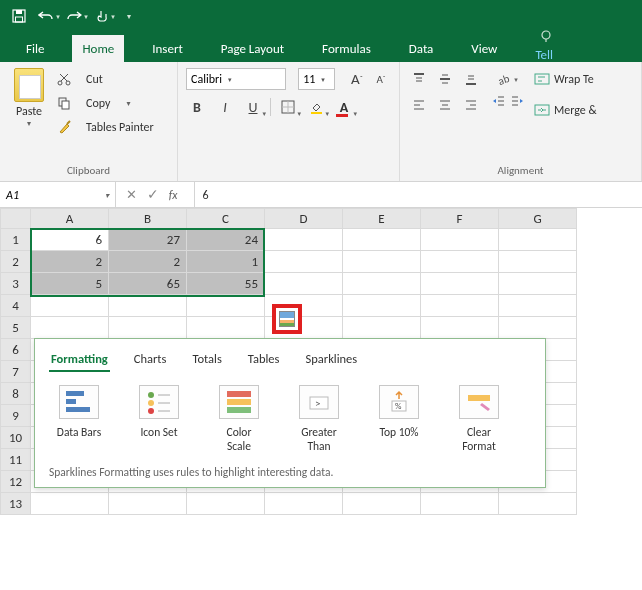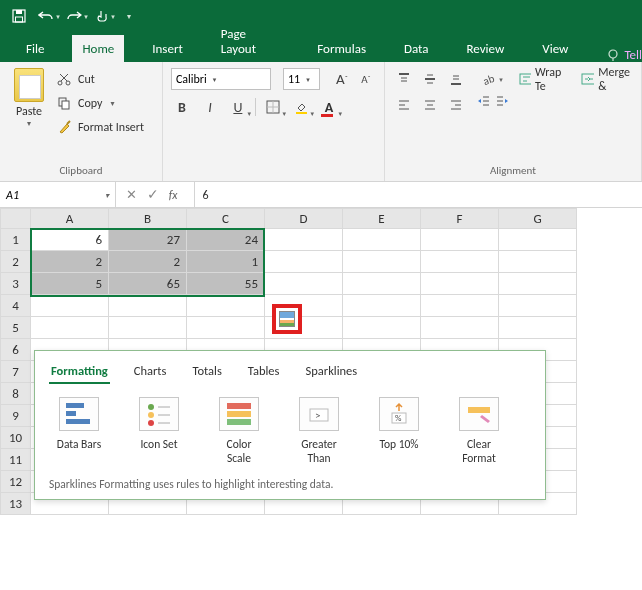--- a/index.html
+++ b/index.html
@@ -8,57 +8,57 @@
 
 .titlebar { background: #0b6b3a; height: 32px; display: flex; align-items: center; padding: 0 6px; gap: 2px; }
 .titlebar .qat-item { width: 26px; height: 26px; display: flex; align-items: center; justify-content: center; color: #fff; position: relative; }
 .titlebar .qat-item .dd { font-size: 7px; margin-left: 2px; color: #cfe3d6; }
 .qat-sep { width: 0; }
 
 
 .ribbon-tabs { background: #0b6b3a; height: 30px; display: flex; align-items: flex-end; padding-left: 16px; gap: 18px; }
 .ribbon-tabs .tab { color: #fff; font-size: 13px; padding: 6px 10px 6px; cursor: pointer; }
 .ribbon-tabs .tab.active { background: #f3f3f3; color: #0b6b3a; }
-.ribbon-tabs .tell { display: flex; align-items: flex-end; color: #f0abfc; font-size: 13px; gap: 4px; margin-left: 10px; }
+.ribbon-tabs .tell { display: flex; align-items: flex-end; color: #7dd3fc; font-size: 13px; gap: 4px; margin-left: 10px; flex-direction: column; }
 
 
 .ribbon { background: #f3f3f3; height: 120px; border-bottom: 1px solid #d4d4d4; display: flex; }
 .group { border-right: 1px solid #dcdcdc; display: flex; flex-direction: column; justify-content: space-between; padding: 6px 8px 2px; }
 .group-label { text-align: center; font-size: 11px; color: #666; padding: 2px 0; }
 
 
 .clipboard-body { display: flex; gap: 6px; }
 .paste-btn { display: flex; flex-direction: column; align-items: center; width: 42px; }
 .paste-icon { width: 30px; height: 34px; background: linear-gradient(#f9e27b,#e9c84a); border: 1px solid #caa62a; border-radius: 2px; position: relative; }
 .paste-icon::after { content: ""; position: absolute; top: 6px; left: 4px; width: 20px; height: 22px; background: #fff; border: 1px solid #ccc; }
 .paste-label { font-size: 12px; color: #333; margin-top: 2px; }
 .paste-dd { font-size: 8px; color: #666; }
 .clip-stack { display: flex; flex-direction: column; gap: 2px; }
-.clip-item { display: flex; align-items: center; gap: 6px; font-size: 12px; color: #333; height: 22px; }
+.clip-item { display: flex; align-items: center; gap: 14px; font-size: 12px; color: #333; height: 22px; }
 .clip-item .ico { width: 16px; height: 16px; display: inline-flex; align-items: center; justify-content: center; }
 
 
 .font-body { display: flex; flex-direction: column; gap: 6px; }
 .font-row1 { display: flex; gap: 12px; align-items: center; }
 .font-select { height: 22px; border: 1px solid #c0c0c0; background: #fff; font-size: 12px; padding: 0 4px; display: flex; align-items: center; }
 .font-select .dd { font-size: 7px; margin-left: 6px; color: #555; }
 .font-name { width: 104px; }
 .font-size { width: 38px; }
 .font-aA { display: flex; gap: 4px; }
 .aA-btn { width: 20px; height: 22px; display: flex; align-items: center; justify-content: center; color: #444; font-size: 13px; }
 .font-row2 { display: flex; gap: 6px; align-items: center; }
 .fr-btn { width: 22px; height: 22px; display: flex; align-items: center; justify-content: center; color: #444; font-size: 14px; position: relative; }
 .fr-btn .dd { font-size: 7px; position: absolute; right: -2px; bottom: 0; color: #666; }
 
 
 .align-body { display: flex; gap: 10px; }
 .align-grid { display: grid; grid-template-columns: repeat(3, 22px); grid-template-rows: repeat(2, 22px); gap: 4px; }
 .align-cell { display: flex; align-items: center; justify-content: center; color: #555; }
 .indent-col { display: flex; flex-direction: column; gap: 4px; }
-.wrap-merge { display: flex; flex-direction: row; gap: 16px; font-size: 12px; color: #333; }
+.wrap-merge { display: flex; flex-direction: column; gap: 9px; font-size: 12px; color: #333; }
 .wm-item { display: flex; align-items: center; gap: 4px; height: 22px; }
 
 
 .formula-bar { height: 26px; border-bottom: 1px solid #d4d4d4; display: flex; align-items: center; font-size: 12px; }
 .namebox { width: 116px; border-right: 1px solid #d4d4d4; height: 100%; display: flex; align-items: center; padding: 0 6px; justify-content: space-between; font-style: italic; }
 .namebox .dd { font-size: 8px; color: #666; }
 .fx-controls { display: flex; align-items: center; gap: 10px; padding: 0 10px; color: #888; border-right: 1px solid #d4d4d4; height: 100%; }
 .fx-label { font-style: italic; color: #666; padding-right: 6px; }
 .formula-input { flex: 1; padding: 0 8px; color: #333; }
 
@@ -126,21 +126,20 @@
     </div>
 </div>
 
 <div class="ribbon-tabs">
   <div class="tab">File</div>
   <div class="tab active">Home</div>
   <div class="tab">Insert</div>
   <div class="tab">Page Layout</div>
   <div class="tab">Formulas</div>
   <div class="tab">Data</div>
-  <div class="tab">Review</div>
   <div class="tab">View</div>
   <div class="tell">
     <svg width="14" height="14" viewBox="0 0 14 14">
         <circle cx="7" cy="6" r="4" fill="none" stroke="#cfe3d6" stroke-width="1.2"></circle>
         <line x1="7" y1="10" x2="7" y2="13" stroke="#cfe3d6" stroke-width="1.2"></line>
       </svg>
     <span>Tell</span>
   </div>
 </div>
 
@@ -175,21 +174,21 @@
           <span>Copy</span>
             <span style="font-size:8px;color:#666;margin-left:2px">▾</span>
         </div>
         <div class="clip-item">
           <span class="ico">
               <svg width="14" height="14" viewBox="0 0 14 14">
                 <path d="M3 12 L10 4 L12 6 L5 13 Z" fill="#f4c542" stroke="#b08a1f"></path>
                 <line x1="10" y1="4" x2="13" y2="1" stroke="#b08a1f" stroke-width="2"></line>
               </svg>
             </span>
-          <span>Format Insert</span>
+          <span>Tables Painter</span>
         </div>
       </div>
     </div>
     <div class="group-label">Clipboard</div>
   </div>
 
   <div class="group" style="width:222px">
     <div class="font-body">
       <div class="font-row1">
         <div class="font-select font-name">
@@ -488,21 +487,21 @@
         </tr>
   </tbody>
     </table>
 
   <div class="sel-border" style="left:30px;top:20px;width:235px;height:69px"></div>
 
   <div class="qa-button" style="left:272px;top:96px">
     <div class="qa-inner"></div>
   </div>
 
-  <div class="qa-popup" style="left:34px;top:142px;width:512px">
+  <div class="qa-popup" style="left:34px;top:130px;width:512px">
     <div class="qa-tabs">
       <div class="qa-tab active">Formatting</div>
       <div class="qa-tab">Charts</div>
       <div class="qa-tab">Totals</div>
       <div class="qa-tab">Tables</div>
       <div class="qa-tab">Sparklines</div>
     </div>
     <div class="qa-options">
       <div class="qa-option">
         <div class="qa-icon">

